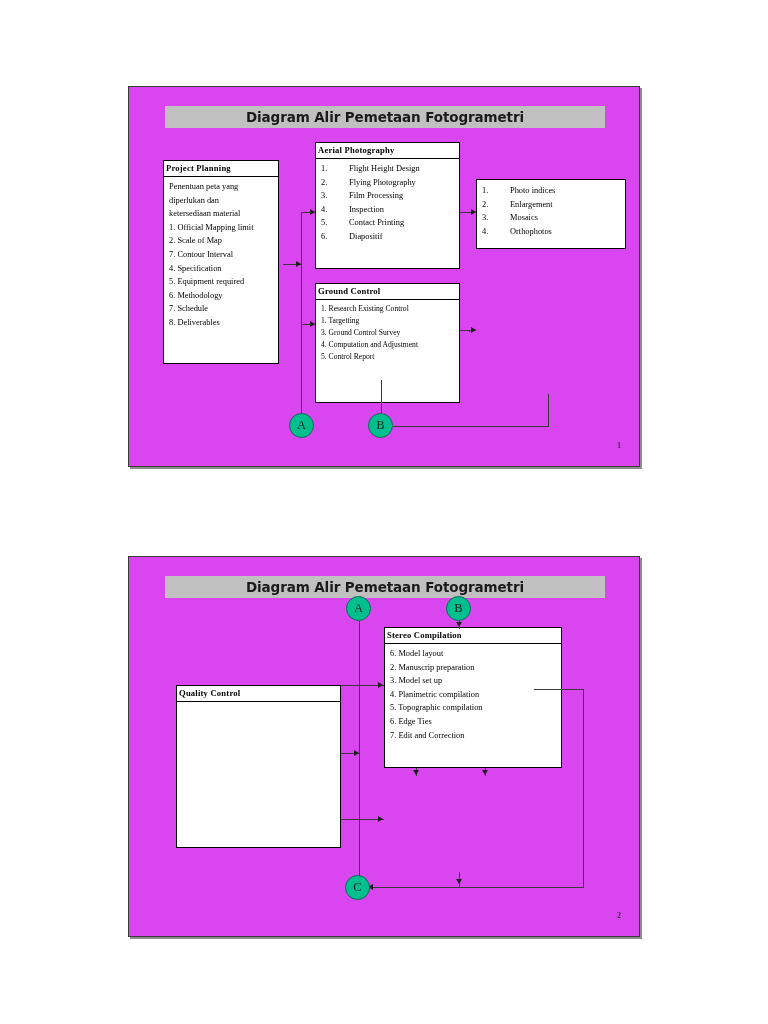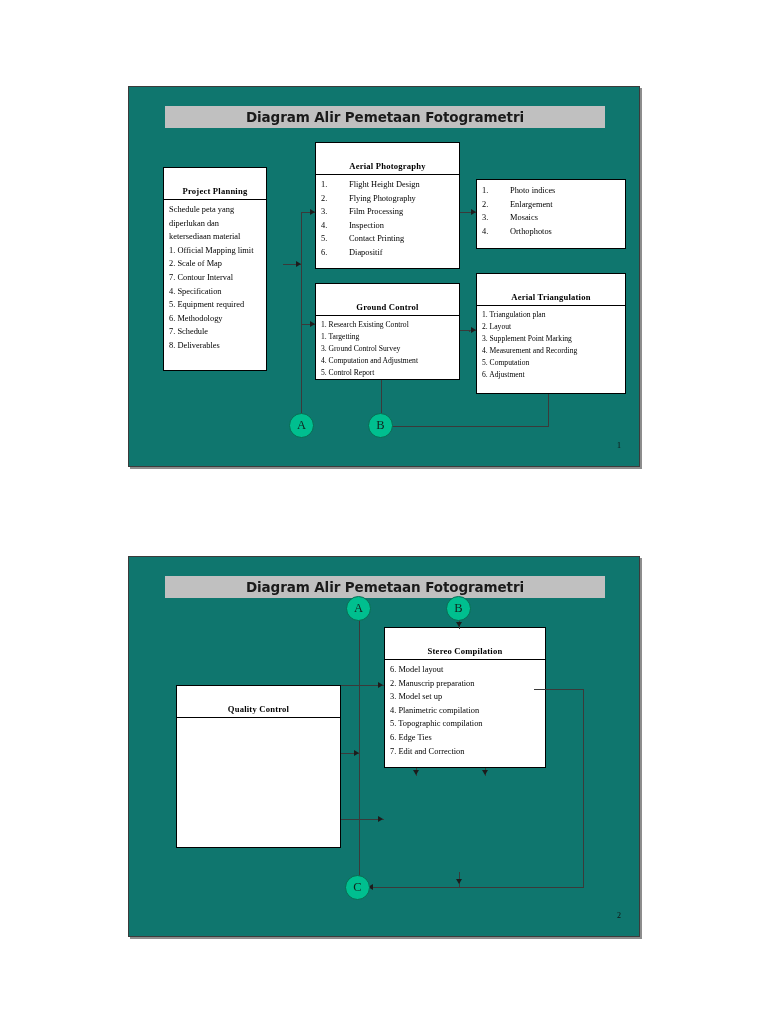--- a/index.html
+++ b/index.html
@@ -5,21 +5,21 @@
   html,body{margin:0;padding:0;}
   body{
     width:768px;height:1024px;
     background:#ffffff;
     font-family:"Liberation Serif", serif;
     position:relative;
     overflow:hidden;
   }
   .slide{
     position:absolute;
-    background:#0f766e;
+    background:#d946ef;
     border:1.5px solid #3b3b3b;
     box-shadow:2px 2px 0 #8d8d8d;
     box-sizing:border-box;
     text-decoration:underline;
   }
   #slide1{left:128px;top:86px;width:512px;height:381px;}
   #slide2{left:128px;top:556px;width:512px;height:381px;}
 
   .title-bar{
     position:absolute;
@@ -41,28 +41,27 @@
   }
 
   
   .box{
     position:absolute;
     border:1.6px solid #000;
     background:#fff;
     box-sizing:border-box;
   }
   .box .hdr{
-    text-align:center;
+    text-align:left;
     font-weight:bold;
     font-size:8.6px;
     padding:2.5px 2px 3px 2px;
     border-bottom:1.2px solid #000;
     letter-spacing:0.2px;
     line-height:1.1;
-    margin-top:16px;
   }
   .box .body{
     padding:3px 4px 3px 5px;
   }
   .box .body .ln{
     font-size:8.4px;
     line-height:1.62;
     white-space:nowrap;
   }
   .box.no-hdr .body{padding-top:4px;}
@@ -107,24 +106,24 @@
 </style>
 </head>
 <body>
 
 <div class="slide" id="slide1">
 
   <div class="title-bar">
     <span>Diagram Alir Pemetaan Fotogrametri</span>
   </div>
 
-  <div class="box" id="pp" style="left:34px;top:80px;width:104px;height:204px;">
+  <div class="box" id="pp" style="left:34px;top:73px;width:116px;height:204px;">
     <div class="hdr">Project Planning</div>
     <div class="body">
-      <div class="ln">Schedule peta yang</div>
+      <div class="ln">Penentuan peta yang</div>
       <div class="ln">diperlukan dan</div>
       <div class="ln">ketersediaan material</div>
       <div class="ln">1. Official Mapping limit</div>
       <div class="ln">2. Scale of Map</div>
       <div class="ln">7. Contour Interval</div>
       <div class="ln">4. Specification</div>
       <div class="ln">5. Equipment required</div>
       <div class="ln">6. Methodology</div>
       <div class="ln">7. Schedule</div>
       <div class="ln">8. Deliverables</div>
@@ -175,42 +174,31 @@
           <span class="num">3.</span>
           <span>Mosaics</span>
         </div>
       <div class="ln">
           <span class="num">4.</span>
           <span>Orthophotos</span>
         </div>
     </div>
   </div>
 
-  <div class="box sm" id="gc" style="left:186px;top:196px;width:145px;height:97px;">
+  <div class="box sm" id="gc" style="left:186px;top:196px;width:145px;height:120px;">
     <div class="hdr">Ground Control</div>
     <div class="body">
       <div class="ln">1. Research Existing Control</div>
       <div class="ln">1. Targetting</div>
       <div class="ln">3. Ground Control Survey</div>
       <div class="ln">4. Computation and Adjustment</div>
       <div class="ln">5. Control Report</div>
     </div>
   </div>
 
-  <div class="box sm" id="at" style="left:347px;top:186px;width:150px;height:121px;">
-    <div class="hdr">Aerial Triangulation</div>
-    <div class="body">
-      <div class="ln">1. Triangulation plan</div>
-      <div class="ln">2. Layout</div>
-      <div class="ln">3. Supplement Point Marking</div>
-      <div class="ln">4. Measurement and Recording</div>
-      <div class="ln">5. Computation</div>
-      <div class="ln">6. Adjustment</div>
-    </div>
-  </div>
 
   <div class="ln-v" style="left:172px;top:125px;height:213px;"></div>
 
   <div class="ln-h" style="left:154px;top:177px;width:19px;"></div>
   <div class="arrow right" style="left:167px;top:173.5px;"></div>
 
   <div class="ln-h" style="left:172px;top:125px;width:14px;"></div>
   <div class="arrow right" style="left:181px;top:121.5px;"></div>
 
   <div class="ln-h" style="left:172px;top:237px;width:14px;"></div>
@@ -243,21 +231,21 @@
 <div class="slide" id="slide2">
 
   <div class="title-bar">
     <span>Diagram Alir Pemetaan Fotogrametri</span>
   </div>
 
   <div class="box" id="qc" style="left:47px;top:128px;width:165px;height:163px;">
     <div class="hdr">Quality Control</div>
   </div>
 
-  <div class="box" id="sc" style="left:255px;top:70px;width:162px;height:141px;">
+  <div class="box" id="sc" style="left:255px;top:70px;width:178px;height:141px;">
     <div class="hdr">Stereo Compilation</div>
     <div class="body">
       <div class="ln">6. Model layout</div>
       <div class="ln">2. Manuscrip preparation</div>
       <div class="ln">3. Model set up</div>
       <div class="ln">4. Planimetric compilation</div>
       <div class="ln">5. Topographic compilation</div>
       <div class="ln">6. Edge Ties</div>
       <div class="ln">7. Edit and Correction</div>
     </div>

